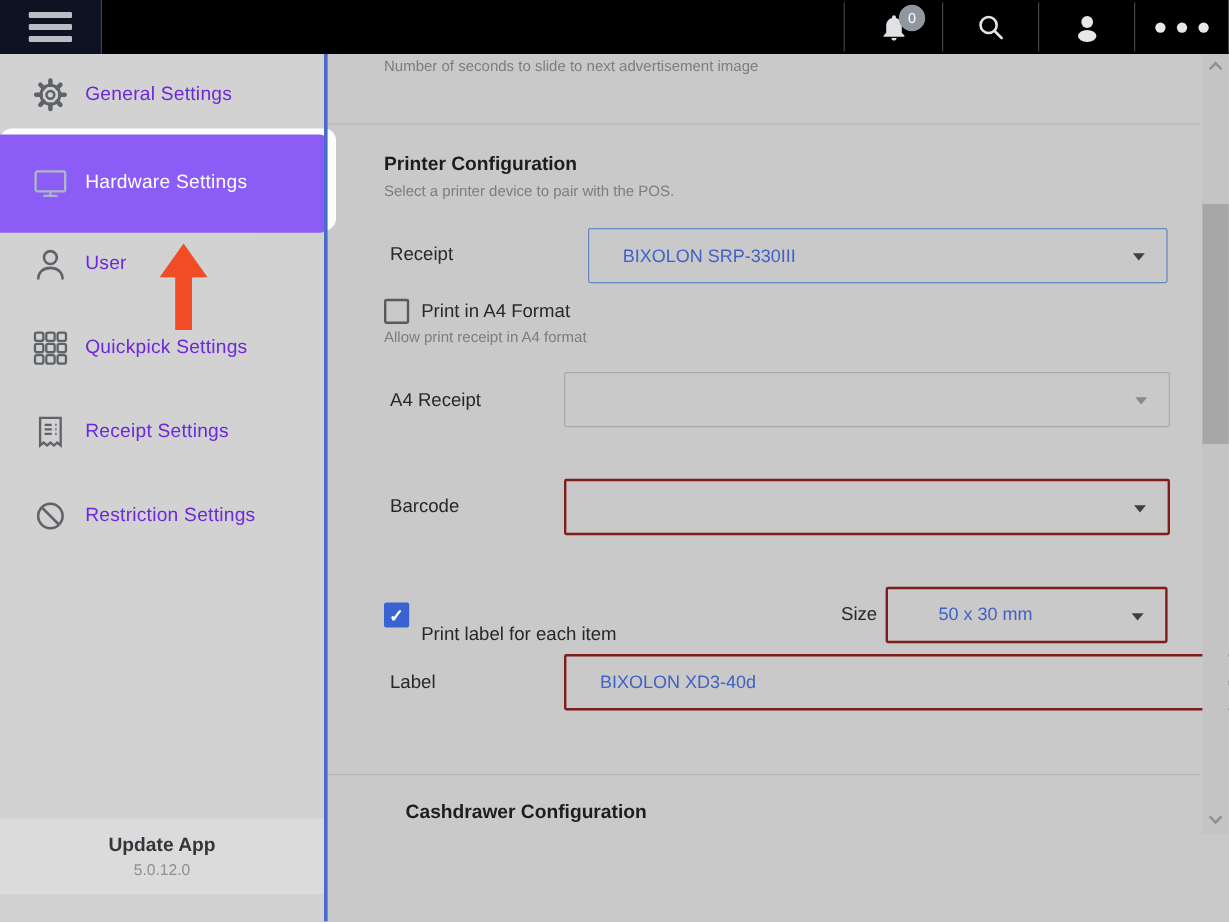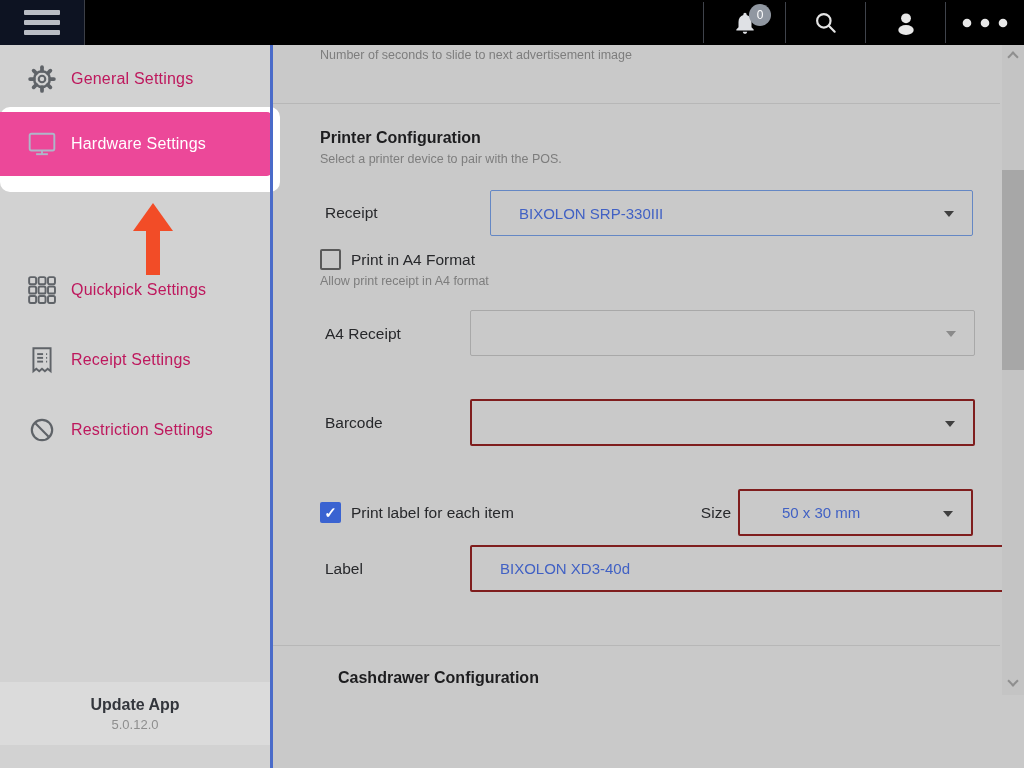--- a/index.html
+++ b/index.html
@@ -15,23 +15,23 @@
   .tb-sec { position:absolute; top:0; height:45px; display:flex; align-items:center; justify-content:center; cursor:pointer; }
   .tb-div { position:absolute; top:2px; height:41px; width:1px; background:#3f434b; }
   .badge { position:absolute; top:4px; right:14px; width:22px; height:22px; border-radius:50%;
     background:#9097a1; color:#fff; font-size:12px; display:flex; align-items:center; justify-content:center; }
 
   
   .sidebar { position:absolute; left:0; top:45px; width:270px; height:723px; background:#d2d2d2; z-index:10; }
   .vline { position:absolute; left:270px; top:45px; width:3px; height:723px; background:#4a6bc9; z-index:11; }
   .side-item { position:absolute; left:0; width:270px; height:44px; display:flex; align-items:center; cursor:pointer; }
   .side-item .ic { width:30px; height:30px; margin-left:27px; flex:0 0 30px; display:flex; align-items:center; justify-content:center; }
-  .side-item .lbl { margin-left:14px; font-size:16px; color:#be185d; letter-spacing:.2px; }
+  .side-item .lbl { margin-left:14px; font-size:16px; color:#6d28d9; letter-spacing:.2px; }
   .sel-frame { position:absolute; left:0; top:62px; width:280px; height:85px; background:#ffffff; border-radius:10px; z-index:12; }
-  .side-item.selected { position:absolute; left:0; top:67px; width:272px; height:64px; background:#ec4899;
+  .side-item.selected { position:absolute; left:0; top:67px; width:272px; height:82px; background:#8b5cf6;
     border-radius:0 5px 5px 0; z-index:13; }
   .side-item.selected .lbl { color:#ffffff; }
   .update-strip { position:absolute; left:0; top:637px; width:270px; height:63px; background:#dbdbdb;
     display:flex; flex-direction:column; align-items:center; justify-content:center; cursor:pointer; }
   .update-strip .ua { font-size:16px; color:#33363c; font-weight:700; }
   .update-strip .ver { font-size:13px; color:#8e8e8e; margin-top:3px; }
 
   
   .arrow-wrap { position:absolute; left:133px; top:158px; width:40px; height:72px; z-index:14; pointer-events:none; }
   .arrow-head { position:absolute; left:0; top:0; width:0; height:0;
@@ -152,20 +152,29 @@
     <span class="ic">
       <svg width="30" height="30" viewBox="0 0 28 28" fill="none" stroke="#aeb6c9" stroke-width="1.8">
         <rect x="2.5" y="4.5" width="23" height="15.5" rx="1.5"></rect>
         <line x1="14" y1="20" x2="14" y2="23.5"></line>
         <line x1="8.5" y1="23.5" x2="19.5" y2="23.5"></line>
       </svg>
     </span>
     <span class="lbl">Hardware Settings</span>
   </div>
 
+  <div class="side-item" style="top:153px">
+    <span class="ic">
+      <svg width="30" height="30" viewBox="0 0 28 28" fill="none" stroke="#5f6368" stroke-width="2">
+        <circle cx="14" cy="9" r="5"></circle>
+        <path d="M4.5 26 c0-6 4.3-9 9.5-9 s9.5 3 9.5 9"></path>
+      </svg>
+    </span>
+    <span class="lbl">User</span>
+  </div>
 
   <div class="side-item" style="top:223px">
     <span class="ic">
       <svg width="30" height="30" viewBox="0 0 28 28" fill="none" stroke="#5f6368" stroke-width="1.8">
         <rect x="2" y="2" width="6.5" height="6.5" rx="1.5"></rect>
           <rect x="10.8" y="2" width="6.5" height="6.5" rx="1.5"></rect>
           <rect x="19.6" y="2" width="6.5" height="6.5" rx="1.5"></rect>
         <rect x="2" y="10.8" width="6.5" height="6.5" rx="1.5"></rect>
           <rect x="10.8" y="10.8" width="6.5" height="6.5" rx="1.5"></rect>
           <rect x="19.6" y="10.8" width="6.5" height="6.5" rx="1.5"></rect>
@@ -243,21 +252,21 @@
 
     <div class="f-label" style="left:52px;top:369px">Barcode</div>
     <div class="select strong" style="left:197px;top:354px;width:505px;height:47px">
       <span class="val"></span>
       <span class="caret"></span>
     </div>
 
     <div class="checkbox checked" style="left:47px;top:457px">
       <span>✓</span>
     </div>
-    <div class="f-label" style="left:78px;top:459px">Print label for each item</div>
+    <div class="f-label" style="left:78px;top:475px">Print label for each item</div>
     <div class="f-label" style="left:420px;top:459px;width:38px;text-align:right">Size</div>
     <div class="select strong" style="left:465px;top:444px;width:235px;height:47px;padding-left:42px">
       <span class="val">50 x 30 mm</span>
       <span class="caret"></span>
     </div>
 
     <div class="f-label" style="left:52px;top:515px">Label</div>
     <div class="select strong" style="left:197px;top:500px;width:577px;height:47px">
       <span class="val">BIXOLON XD3-40d</span>
       <span class="caret"></span>

